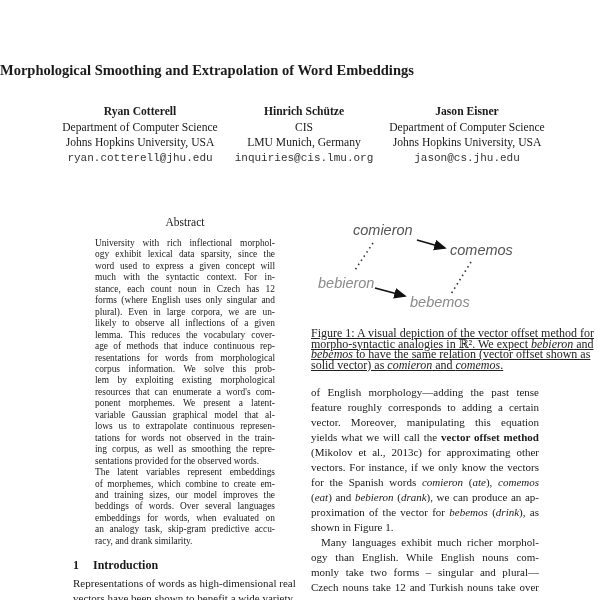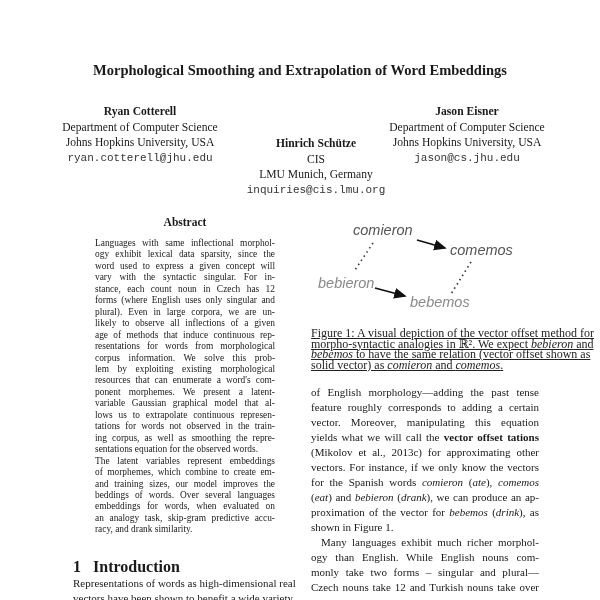--- a/index.html
+++ b/index.html
@@ -2,45 +2,45 @@
 <html><head>
 <meta charset="utf-8">
 <style>
   html, body { margin: 0; padding: 0; }
   body {
     width: 600px; height: 600px; overflow: hidden; background: #ffffff;
     font-family: "Liberation Serif", "DejaVu Serif", serif; color: #1a1a1a;
     position: relative;
   }
   .title {
-    position: absolute; left: 0; top: 62px; width: 600px; text-align: center;
+    position: absolute; left: 0; top: 62px; width: 600px; text-align: left;
     font-size: 14.5px; font-weight: bold; letter-spacing: 0;
   }
   .author {
     position: absolute; top: 104px; text-align: center; font-size: 11.6px; line-height: 15.5px;
   }
   .author .name { font-weight: bold; text-align: center; }
   .author .email { font-family: "Liberation Mono", "DejaVu Sans Mono", monospace; font-size: 11px; color: #333; text-align: center; }
   #a1 { left: 55px; width: 170px; }
-  #a2 { left: 236px; width: 160px; margin-top: 32px; }
+  #a2 { left: 224px; width: 160px; }
   #a3 { left: 382px; width: 170px; }
 
   .abs-title {
     position: absolute; left: 92px; width: 186px; top: 216px; text-align: center;
-    font-weight: bold; font-size: 11.5px;
+    font-weight: normal; font-size: 11.5px;
   }
   .abs-body {
     position: absolute; left: 95px; width: 180px; top: 238px;
     font-size: 9.4px; line-height: 11.45px; text-align: justify; hyphens: manual;
   }
   .abs-body .ln { display: block; text-align: justify; text-align-last: justify; white-space: nowrap; }
   .abs-body .ln.last { text-align-last: left; }
 
   .sec-head {
-    position: absolute; left: 73px; top: 558px; font-weight: bold; font-size: 16px;
+    position: absolute; left: 73px; top: 558px; font-weight: bold; font-size: 12px;
   }
   .sec-head .num { display: inline-block; width: 20px; }
   .intro {
     position: absolute; left: 73px; width: 220px; top: 576px;
     font-size: 11px; line-height: 15px;
   }
   .intro .ln { display: block; white-space: nowrap; text-align: justify; text-align-last: justify; }
 
   .figure { position: absolute; left: 305px; top: 210px; width: 240px; height: 120px; }
   .figure .w {
@@ -86,39 +86,40 @@
 </div>
 <div class="author" id="a3">
   <div class="name">Jason Eisner</div>
   <div>Department of Computer Science</div>
   <div>Johns Hopkins University, USA</div>
   <div class="email">jason@cs.jhu.edu</div>
 </div>
 
 <div class="abs-title">Abstract</div>
 <div class="abs-body" id="abs-body">
-    <span class="ln">Languages with same inflectional morphol-</span>
+    <span class="ln">University with rich inflectional morphol-</span>
     <span class="ln">ogy exhibit lexical data sparsity, since the</span>
     <span class="ln">word used to express a given concept will</span>
-    <span class="ln">vary with the syntactic singular.  For in-</span>
+    <span class="ln">much with the syntactic context.  For in-</span>
     <span class="ln">stance, each count noun in Czech has 12</span>
     <span class="ln">forms (where English uses only singular and</span>
     <span class="ln">plural).  Even in large corpora, we are un-</span>
     <span class="ln">likely to observe all inflections of a given</span>
+    <span class="ln">lemma. This reduces the vocabulary cover-</span>
     <span class="ln">age of methods that induce continuous rep-</span>
     <span class="ln">resentations for words from morphological</span>
     <span class="ln">corpus information.  We solve this prob-</span>
     <span class="ln">lem by exploiting existing morphological</span>
     <span class="ln">resources that can enumerate a word's com-</span>
     <span class="ln">ponent morphemes.  We present a latent-</span>
     <span class="ln">variable Gaussian graphical model that al-</span>
     <span class="ln">lows us to extrapolate continuous represen-</span>
     <span class="ln">tations for words not observed in the train-</span>
     <span class="ln">ing corpus, as well as smoothing the repre-</span>
-    <span class="ln last">sentations equation for the observed words.</span>
+    <span class="ln last">sentations provided for the observed words.</span>
     <span class="ln">The latent variables represent embeddings</span>
     <span class="ln">of morphemes, which combine to create em-</span>
     <span class="ln">and training sizes, our model improves the</span>
     <span class="ln">beddings of words. Over several languages</span>
     <span class="ln">embeddings for words, when evaluated on</span>
     <span class="ln">an analogy task, skip-gram predictive accu-</span>
     <span class="ln last">racy, and drank similarity.</span>
   </div>
 
 <div class="sec-head">
@@ -150,21 +151,21 @@
 <div class="caption" id="caption-body">
     <span class="ln">Figure 1: A visual depiction of the vector offset method for</span>
     <span class="ln">morpho-syntactic analogies in ℝ². We expect <i>bebieron</i> and</span>
     <span class="ln"><i>bebemos</i> to have the same relation (vector offset shown as</span>
     <span class="ln last">solid vector) as <i>comieron</i> and <i>comemos</i>.</span>
   </div>
 <div class="right-body" id="right-body">
     <span class="ln">of English morphology—adding the past tense</span>
     <span class="ln">feature roughly corresponds to adding a certain</span>
     <span class="ln">vector.  Moreover, manipulating this equation</span>
-    <span class="ln">yields what we will call the <b>vector offset tations</b></span>
+    <span class="ln">yields what we will call the <b>vector offset method</b></span>
     <span class="ln">(Mikolov et al., 2013c) for approximating other</span>
     <span class="ln">vectors. For instance, if we only know the vectors</span>
     <span class="ln">for the Spanish words <i>comieron</i> (<i>ate</i>), <i>comemos</i></span>
     <span class="ln">(<i>eat</i>) and <i>bebieron</i> (<i>drank</i>), we can produce an ap-</span>
     <span class="ln">proximation of the vector for <i>bebemos</i> (<i>drink</i>), as</span>
     <span class="ln last">shown in Figure 1.</span>
     <span class="ln indent">Many languages exhibit much richer morphol-</span>
     <span class="ln">ogy than English.  While English nouns com-</span>
     <span class="ln">monly take two forms – singular and plural—</span>
     <span class="ln">Czech nouns take 12 and Turkish nouns take over</span>

